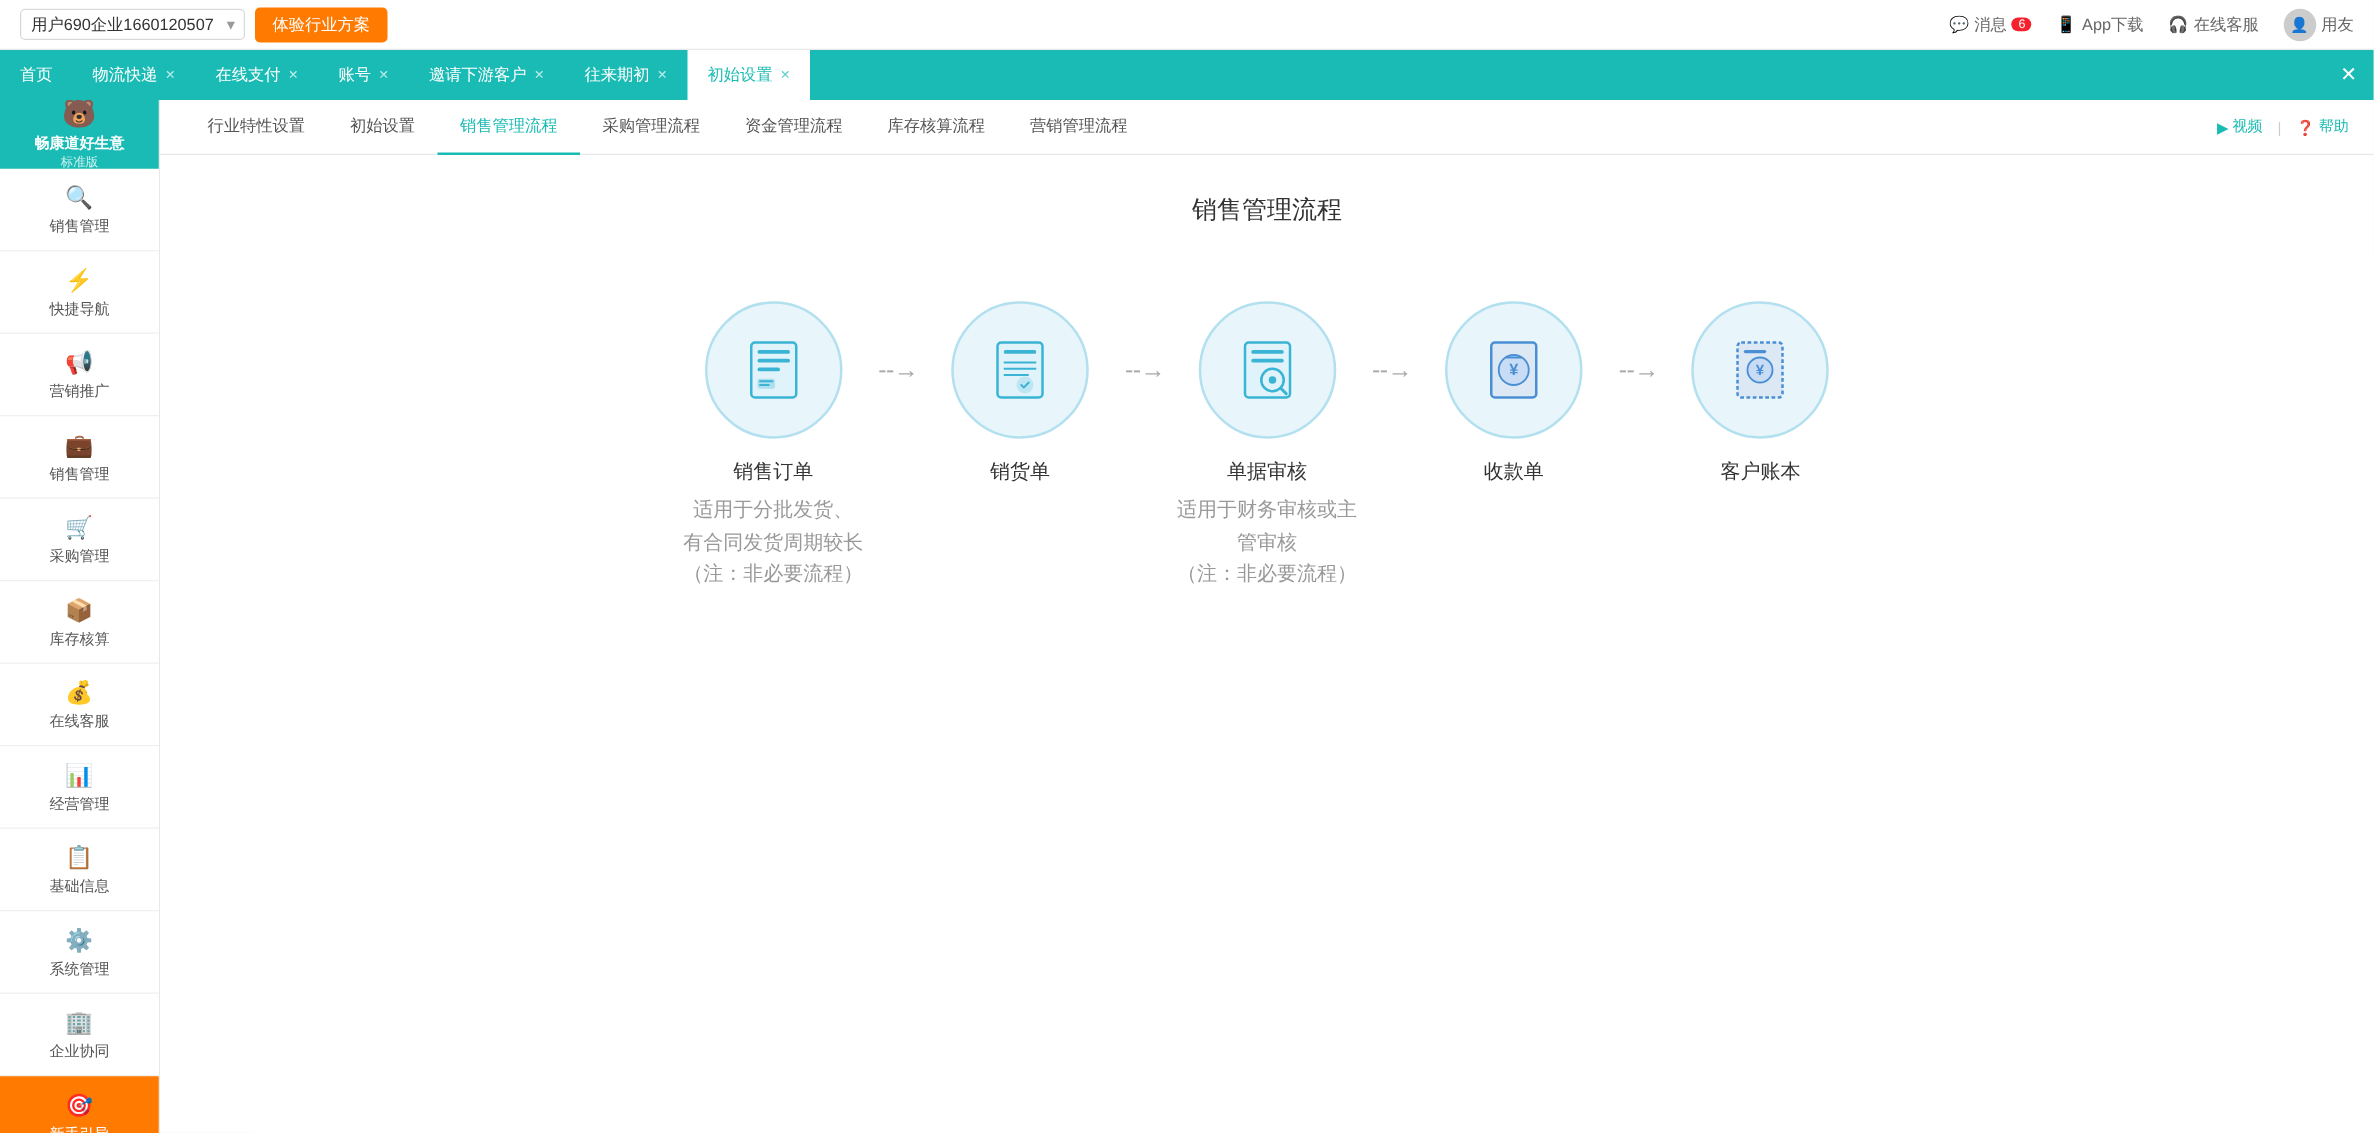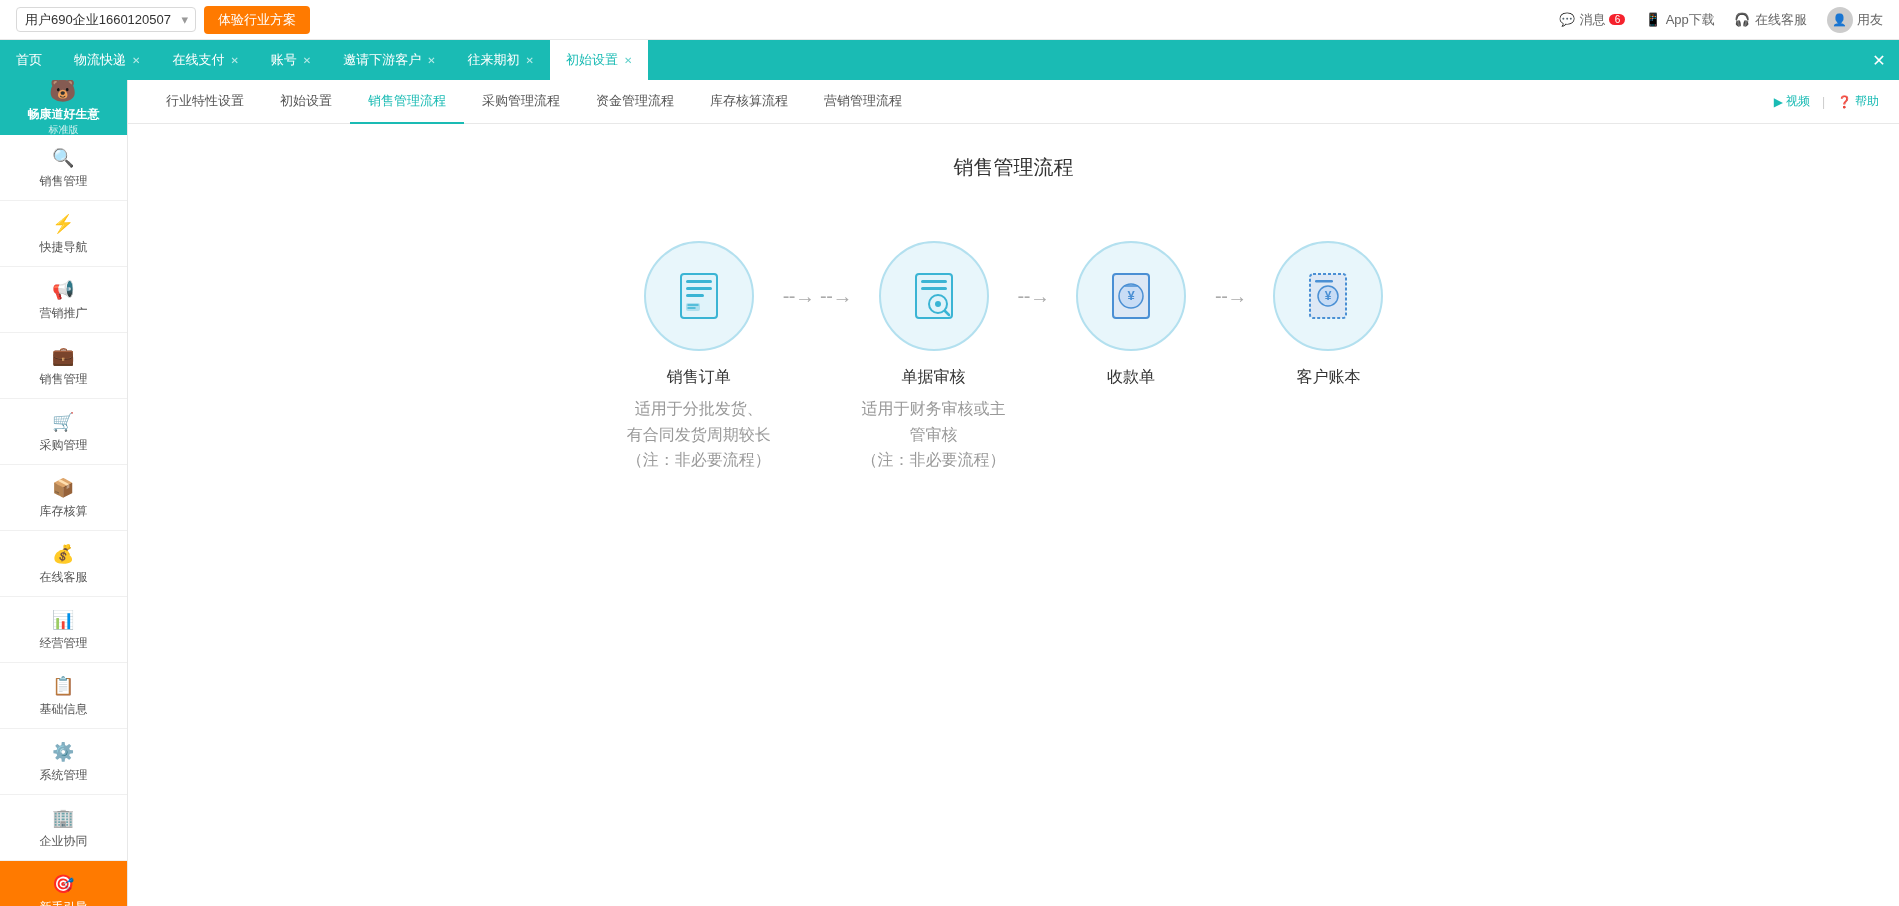--- a/index.html
+++ b/index.html
@@ -373,20 +373,35 @@
               <rect x="13" y="33" width="14" height="8" rx="2" fill="#3ab4d4" opacity="0.3"></rect>
               <path d="M15 35 h10 M15 38 h7" stroke="#3ab4d4" stroke-width="1.5" stroke-linecap="round"></path>
             </svg>
           </div>
           <div class="flow-step-name">销售订单</div>
           <div class="flow-step-desc">适用于分批发货、<br>有合同发货周期较长<br>（注：非必要流程）</div>
         </div>
 
         <div class="flow-arrow">- - →</div>
 
+        <div class="flow-step">
+          <div class="flow-circle">
+            <svg viewBox="0 0 52 52" fill="none" xmlns="http://www.w3.org/2000/svg">
+              <rect x="8" y="4" width="36" height="44" rx="3" fill="#e0f3fa" stroke="#3ab4d4" stroke-width="2"></rect>
+              <rect x="13" y="10" width="26" height="3" rx="1.5" fill="#3ab4d4"></rect>
+              <path d="M13 20 h26" stroke="#3ab4d4" stroke-width="1.5"></path>
+              <path d="M13 25 h26" stroke="#3ab4d4" stroke-width="1.5"></path>
+              <path d="M13 30 h20" stroke="#3ab4d4" stroke-width="1.5"></path>
+              <circle cx="30" cy="38" r="6" fill="#3ab4d4" opacity="0.2" stroke="#3ab4d4" stroke-width="1.5"></circle>
+              <path d="M27 38 l2 2 4-4" stroke="#3ab4d4" stroke-width="1.5" stroke-linecap="round" stroke-linejoin="round"></path>
+            </svg>
+          </div>
+          <div class="flow-step-name">销货单</div>
+          <div class="flow-step-desc"></div>
+        </div>
 
         <div class="flow-arrow">- - →</div>
 
         <div class="flow-step">
           <div class="flow-circle">
             <svg viewBox="0 0 52 52" fill="none" xmlns="http://www.w3.org/2000/svg">
               <rect x="8" y="4" width="36" height="44" rx="3" fill="#e0f3fa" stroke="#3ab4d4" stroke-width="2"></rect>
               <rect x="13" y="10" width="26" height="3" rx="1.5" fill="#3ab4d4"></rect>
               <rect x="13" y="17" width="26" height="3" rx="1.5" fill="#3ab4d4"></rect>
               <circle cx="30" cy="34" r="9" fill="none" stroke="#3ab4d4" stroke-width="2"></circle>

